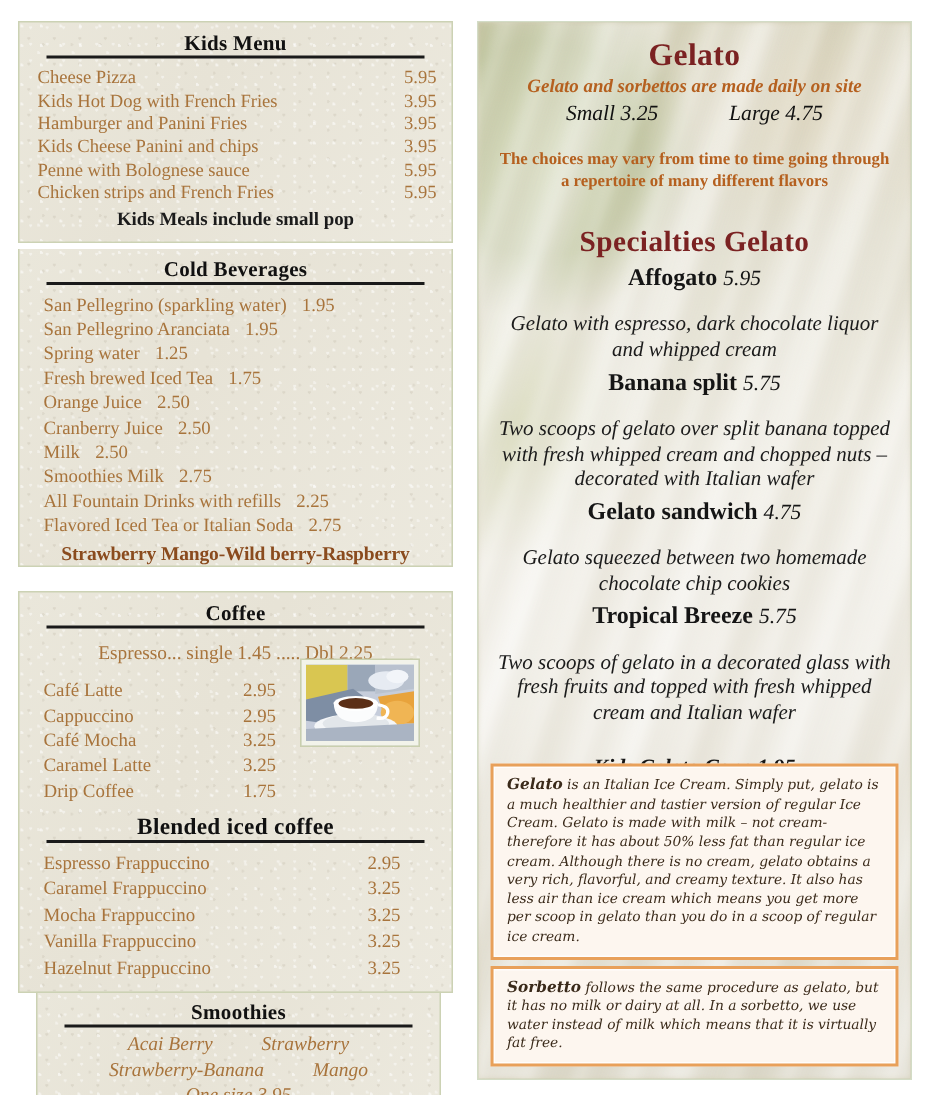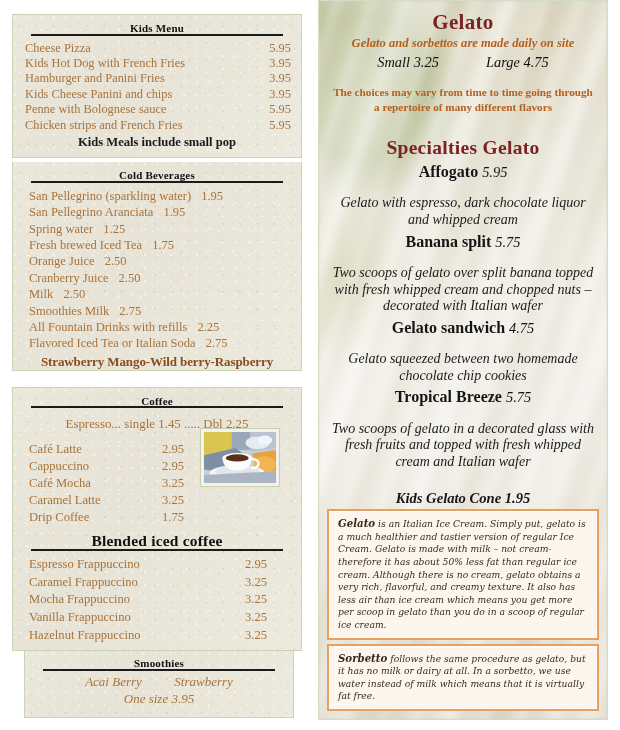--- a/index.html
+++ b/index.html
@@ -49,21 +49,21 @@
   .panel.coffee   { padding: 6px 10px 6px 10px; }
   .panel.smooth   {
      padding: 5px 10px 10px 10px;
      margin: -1px 8px 0 12px;
   }
 
   .sec-head {
     text-align: center;
     font-family: "Liberation Serif", serif;
     font-weight: bold;
-    font-size: 11px;
+    font-size: 14px;
     color: #111111;
     letter-spacing: 0.2px;
     margin: 1px 0 0 0;
     position: relative;
     line-height: 1.15;
   }
   .sec-head .rule {
     display: block;
     position: absolute;
     left: 8px;
@@ -164,21 +164,21 @@
   }
   .smoothie-flavors .sl { display: inline-block; }
   .smoothie-flavors .gap { display: inline-block; width: 26px; }
 
   
   .right-col {
     position: relative;
     width: 310px;
     height: 730px;
     box-sizing: border-box;
-    padding: 0 12px 10px 8px;
+    padding: 14px 12px 10px 8px;
   }
   .right-panel {
     position: relative;
     height: 100%;
     box-sizing: border-box;
     border: 1px solid #d3dcc6;
     overflow: hidden;
     background-color: #cfc7ab;
   }
   
@@ -511,20 +511,25 @@
       <div class="sec-head">
         <span>Smoothies</span>
         <span class="rule"></span>
       </div>
       <div class="smoothie-flavors">
         <div>
           <span class="sl">Acai Berry</span>
           <span class="gap"></span>
           <span class="sl">Strawberry</span>
         </div>
+        <div>
+          <span class="sl">Strawberry-Banana</span>
+          <span class="gap"></span>
+          <span class="sl">Mango</span>
+        </div>
         <div>One size 3.95</div>
       </div>
     </div>
 
   </div>
 
   <div class="right-col">
     <div class="right-panel">
       <div class="bg-art"></div>
       <div class="bg-streaks"></div>

